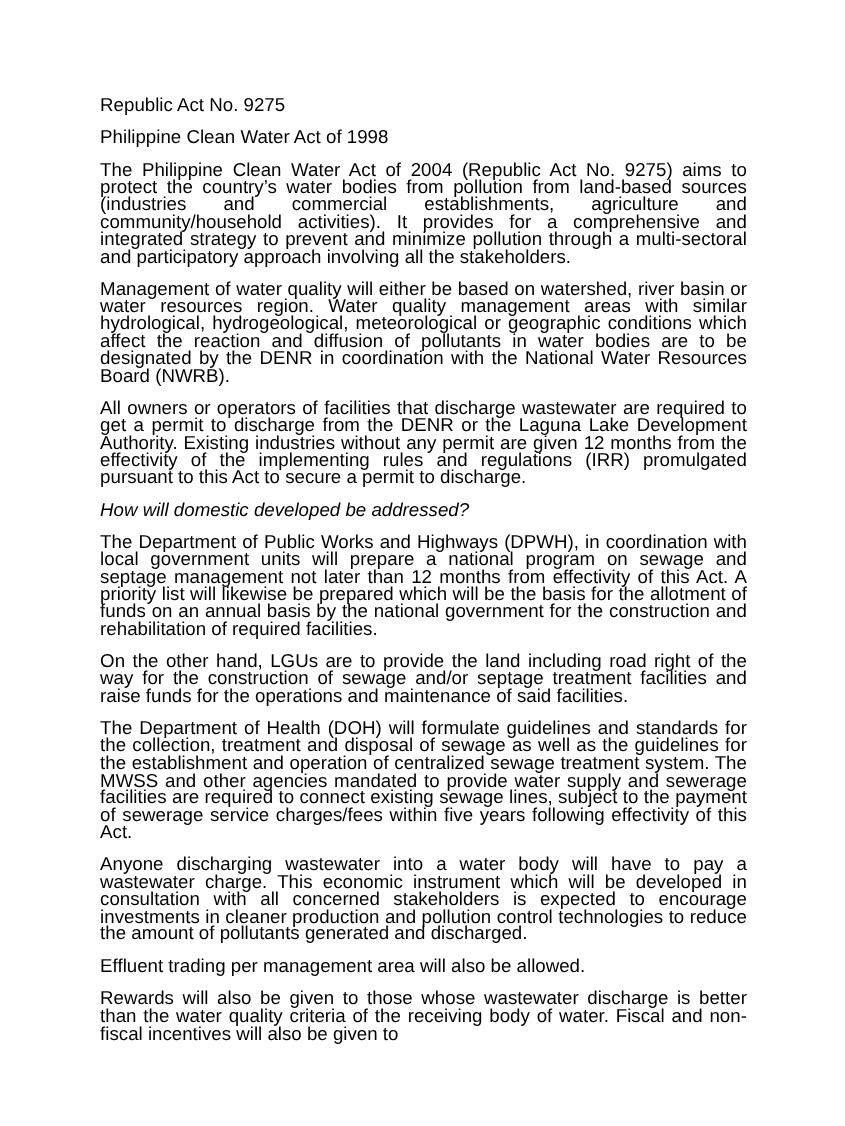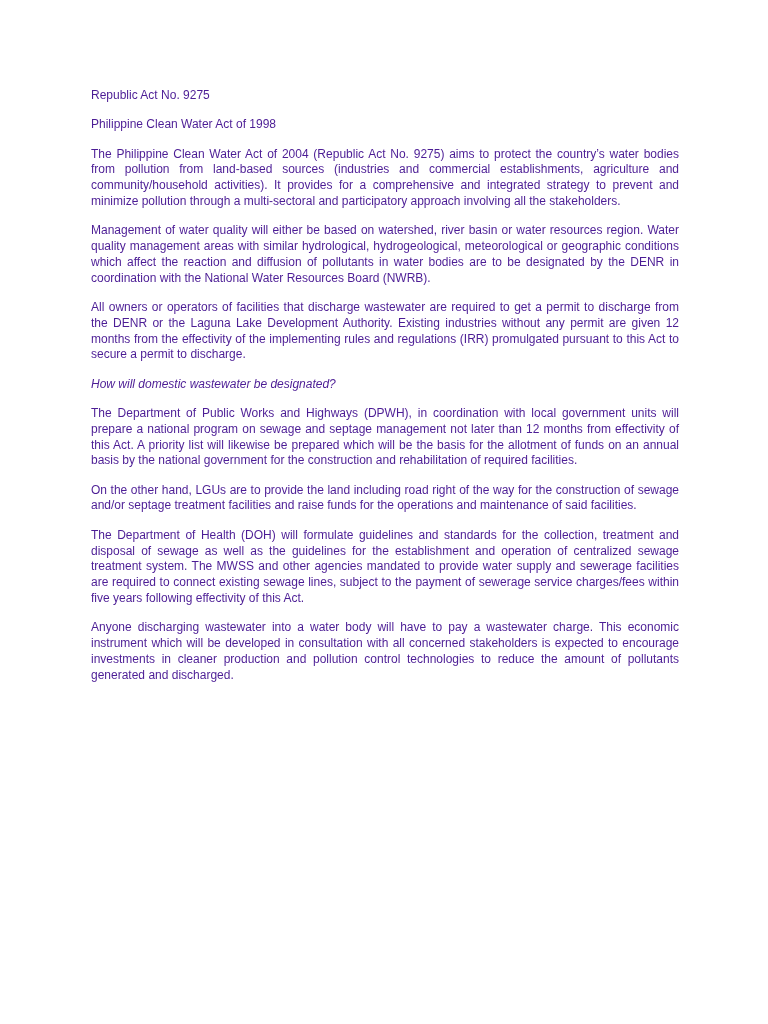--- a/index.html
+++ b/index.html
@@ -12,23 +12,23 @@
       height: 1024px;
       overflow: hidden;
       position: relative;
     }
     .page {
       position: absolute;
       left: 91px;
       top: 88px;
       width: 588px;
       font-family: "Liberation Sans", sans-serif;
-      font-size: 12px;
+      font-size: 17px;
       line-height: 15.8px;
-      color: #4c1d95;
+      color: #000000;
     }
     .page p {
       margin: 0 0 13.5px 0;
       text-align: justify;
       text-justify: inter-word;
     }
     .page p.q {
       font-style: italic;
       text-align: left;
     }
@@ -38,18 +38,20 @@
   </style>
 </head>
 <body>
 
 <div class="page">
   <p class="short">Republic Act No. 9275</p>
   <p class="short">Philippine Clean Water Act of 1998</p>
   <p>The Philippine Clean Water Act of 2004 (Republic Act No. 9275) aims to protect the country’s water bodies from pollution from land-based sources (industries and commercial establishments, agriculture and community/household activities). It provides for a comprehensive and integrated strategy to prevent and minimize pollution through a multi-sectoral and participatory approach involving all the stakeholders.</p>
   <p>Management of water quality will either be based on watershed, river basin or water resources region. Water quality management areas with similar hydrological, hydrogeological, meteorological or geographic conditions which affect the reaction and diffusion of pollutants in water bodies are to be designated by the DENR in coordination with the National Water Resources Board (NWRB).</p>
   <p>All owners or operators of facilities that discharge wastewater are required to get a permit to discharge from the DENR or the Laguna Lake Development Authority. Existing industries without any permit are given 12 months from the effectivity of the implementing rules and regulations (IRR) promulgated pursuant to this Act to secure a permit to discharge.</p>
-  <p class="q">How will domestic wastewater be designated?</p>
+  <p class="q">How will domestic developed be addressed?</p>
   <p>The Department of Public Works and Highways (DPWH), in coordination with local government units will prepare a national program on sewage and septage management not later than 12 months from effectivity of this Act. A priority list will likewise be prepared which will be the basis for the allotment of funds on an annual basis by the national government for the construction and rehabilitation of required facilities.</p>
   <p>On the other hand, LGUs are to provide the land including road right of the way for the construction of sewage and/or septage treatment facilities and raise funds for the operations and maintenance of said facilities.</p>
   <p>The Department of Health (DOH) will formulate guidelines and standards for the collection, treatment and disposal of sewage as well as the guidelines for the establishment and operation of centralized sewage treatment system. The MWSS and other agencies mandated to provide water supply and sewerage facilities are required to connect existing sewage lines, subject to the payment of sewerage service charges/fees within five years following effectivity of this Act.</p>
   <p>Anyone discharging wastewater into a water body will have to pay a wastewater charge. This economic instrument which will be developed in consultation with all concerned stakeholders is expected to encourage investments in cleaner production and pollution control technologies to reduce the amount of pollutants generated and discharged.</p>
+  <p class="short">Effluent trading per management area will also be allowed.</p>
+  <p>Rewards will also be given to those whose wastewater discharge is better than the water quality criteria of the receiving body of water. Fiscal and non-fiscal incentives will also be given to</p>
 </div>
 
 </body></html>

